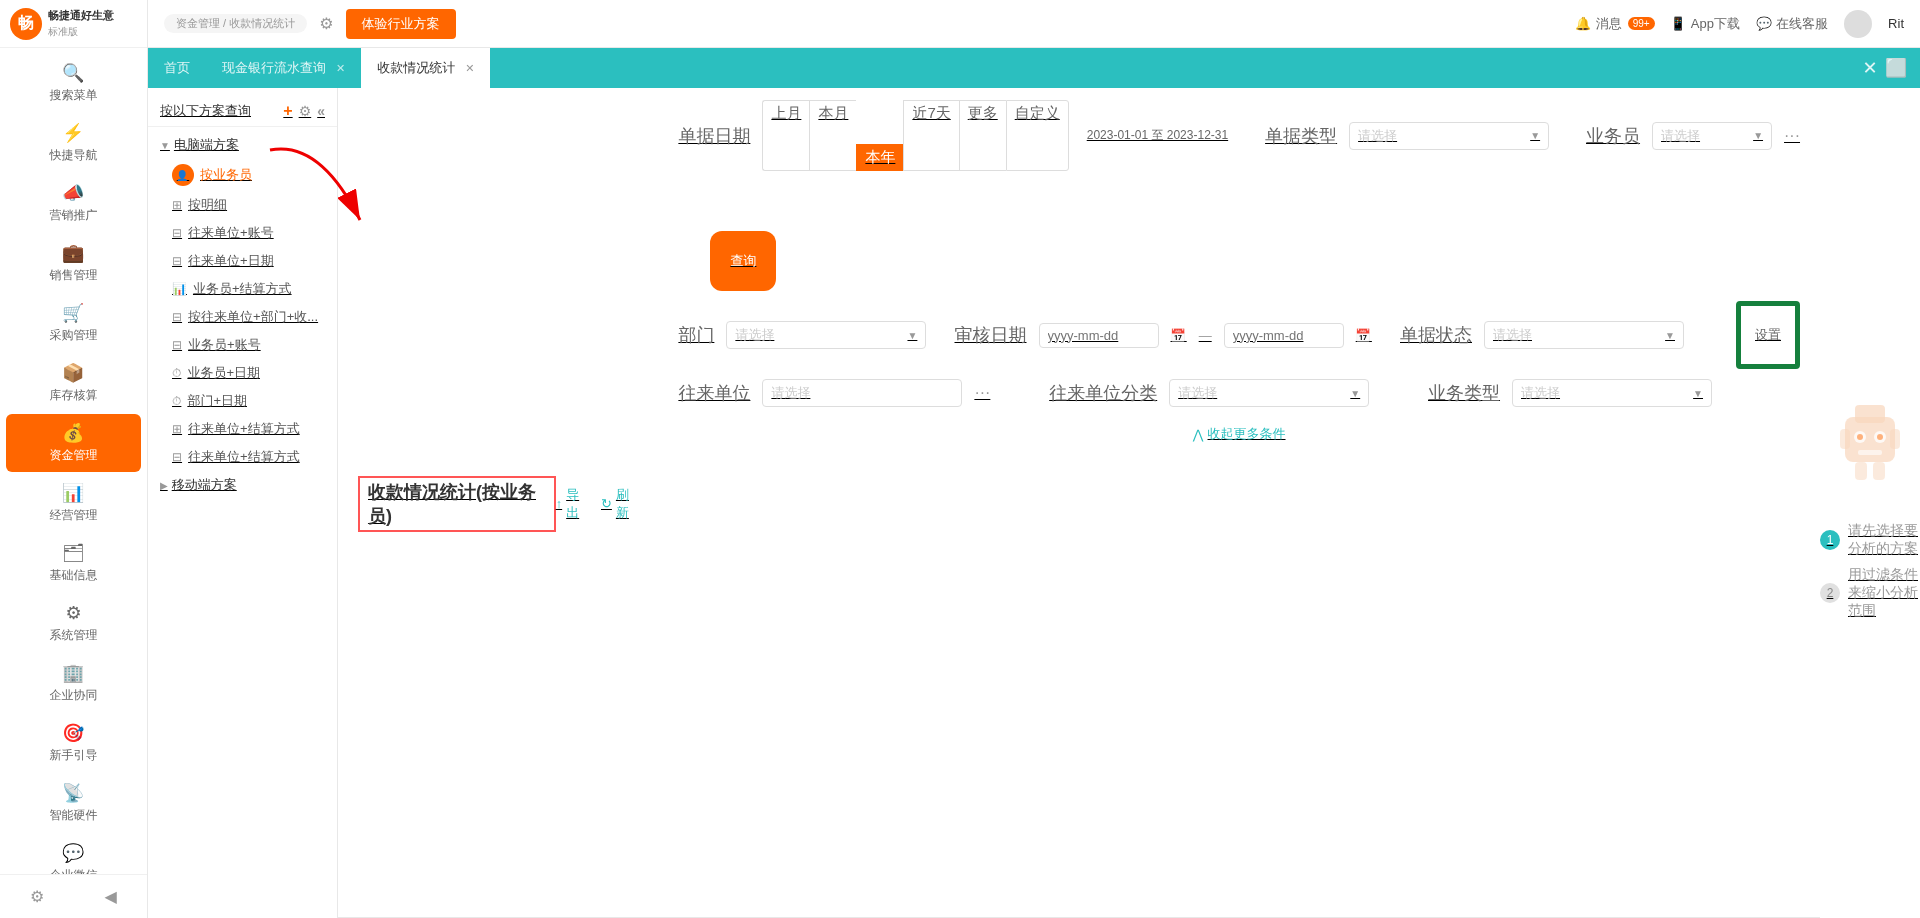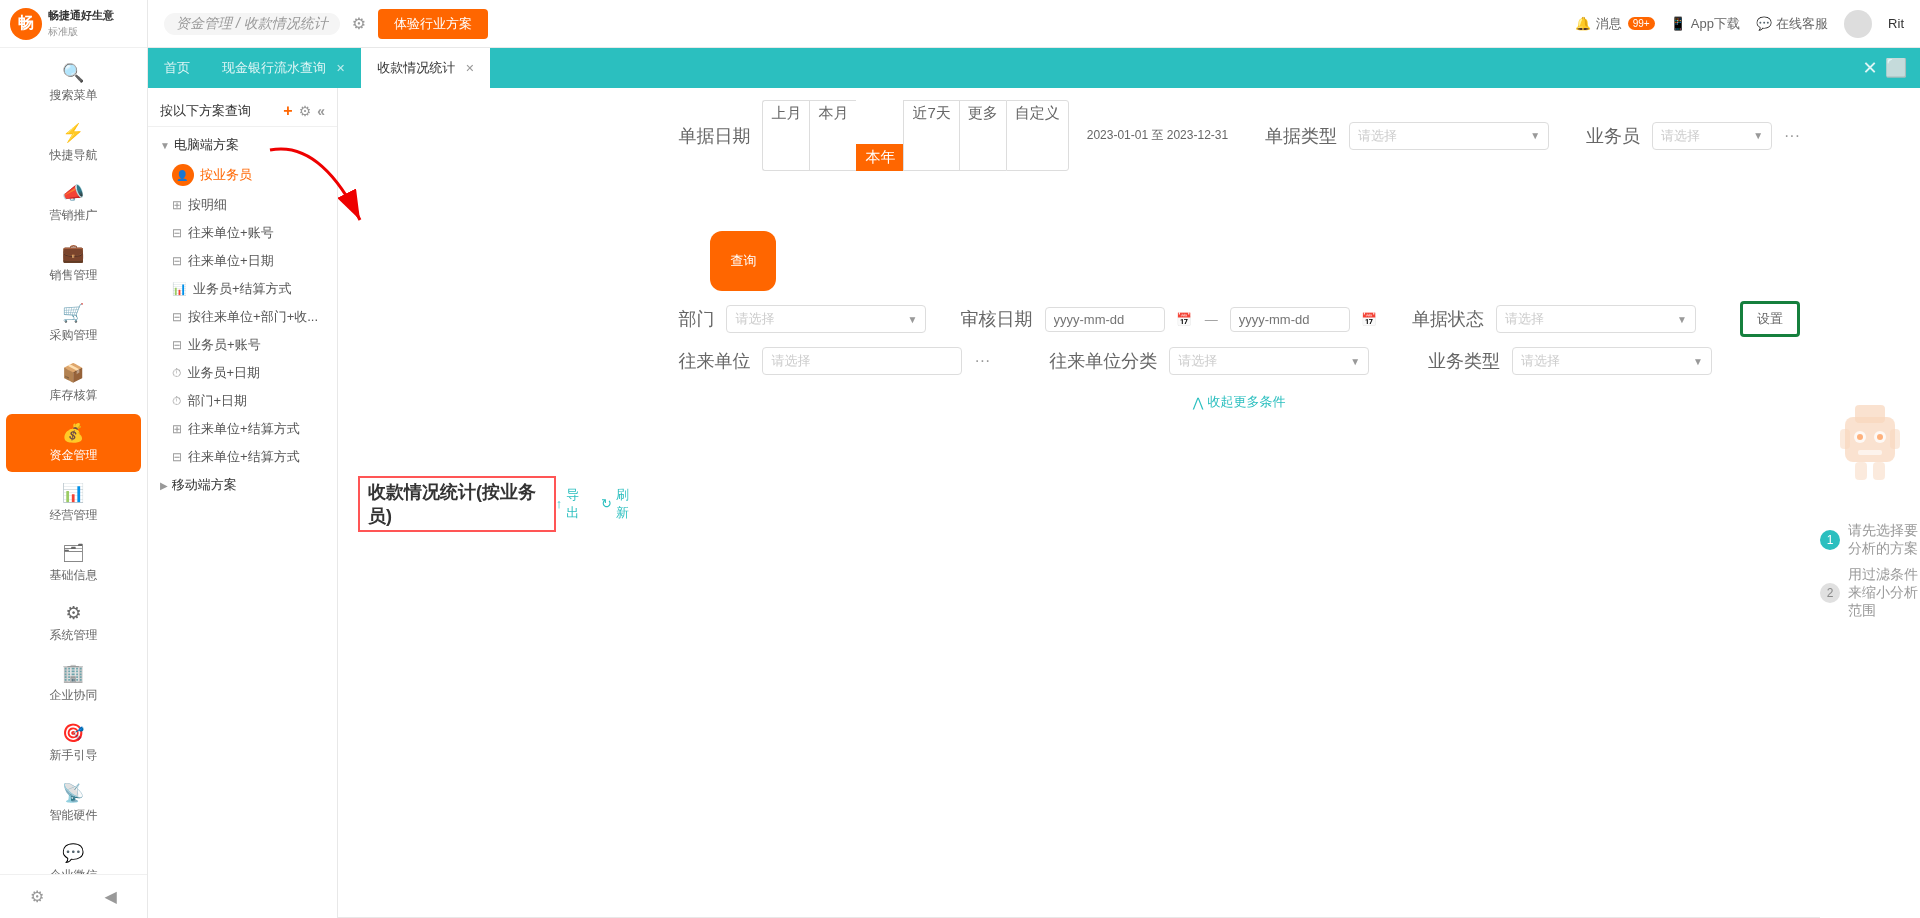--- a/index.html
+++ b/index.html
@@ -16,40 +16,40 @@
     .sidebar-item-icon { font-size: 18px; margin-bottom: 3px; }
     .sidebar-bottom { padding: 8px 0; border-top: 1px solid #f0f0f0; display: flex; justify-content: space-around; align-items: center; }
     .sidebar-bottom-btn { cursor: pointer; color: #999; font-size: 16px; padding: 4px; }
 
     
     .main { flex: 1; display: flex; flex-direction: column; overflow: hidden; }
 
     
     .top-header { height: 48px; background: #fff; display: flex; align-items: center; padding: 0 16px; border-bottom: 1px solid #e8e8e8; justify-content: space-between; }
     .top-header-left { display: flex; align-items: center; gap: 12px; }
-    .breadcrumb-text { color: #999; font-size: 14px; background: #f5f5f5; padding: 2px 12px; border-radius: 12px; font-style: italic; }
+    .breadcrumb-text { color: #999; font-size: 11px; background: #f5f5f5; padding: 2px 12px; border-radius: 12px; }
     .header-gear { color: #999; font-size: 16px; cursor: pointer; }
     .trial-btn { background: #f60; color: #fff; border: none; border-radius: 4px; padding: 6px 16px; font-size: 13px; cursor: pointer; }
     .top-header-right { display: flex; align-items: center; gap: 16px; }
     .header-action { display: flex; align-items: center; gap: 4px; color: #666; font-size: 13px; cursor: pointer; }
     .badge { background: #f60; color: #fff; border-radius: 10px; font-size: 10px; padding: 1px 5px; margin-left: 2px; }
     .user-avatar { width: 28px; height: 28px; background: #ddd; border-radius: 50%; }
 
     
     .tab-bar { height: 40px; background: #2bbfbf; display: flex; align-items: center; padding: 0 0; }
     .tab-item { height: 40px; display: flex; align-items: center; padding: 0 16px; cursor: pointer; color: rgba(255,255,255,0.85); font-size: 13px; position: relative; gap: 6px; }
     .tab-item.home { background: transparent; }
     .tab-item.active { background: #fff; color: #333; }
     .tab-close { font-size: 11px; color: rgba(255,255,255,0.7); margin-left: 4px; cursor: pointer; }
     .tab-item.active .tab-close { color: #999; }
     .tab-bar-actions { margin-left: auto; display: flex; align-items: center; gap: 8px; padding-right: 12px; }
     .tab-bar-btn { color: rgba(255,255,255,0.85); font-size: 18px; cursor: pointer; }
 
     
-    .content { flex: 1; display: flex; overflow: hidden; background: #fdba74; }
+    .content { flex: 1; display: flex; overflow: hidden; background: #fdba74; text-decoration: underline; }
 
     
     .scheme-panel { width: 190px; background: #fff; border-right: 1px solid #e8e8e8; display: flex; flex-direction: column; flex-shrink: 0; padding: 8px 0; }
     .scheme-panel-header { display: flex; align-items: center; justify-content: space-between; padding: 6px 12px 6px 12px; border-bottom: 1px solid #f0f0f0; }
     .scheme-panel-title { font-size: 13px; color: #333; }
     .scheme-panel-actions { display: flex; align-items: center; gap: 6px; color: #999; font-size: 14px; }
     .scheme-panel-actions span { cursor: pointer; }
     .scheme-tree { padding: 4px 0; overflow-y: auto; flex: 1; }
     .tree-group { }
     .tree-group-header { display: flex; align-items: center; padding: 5px 12px; cursor: pointer; font-size: 13px; color: #333; }
@@ -80,21 +80,21 @@
     .date-tab.active { background: #f60; color: #fff; border-color: #f60; margin-top: 44px; }
     .date-range { font-size: 12px; color: #666; margin-left: 6px; }
     .filter-select { display: flex; align-items: center; border: 1px solid #ddd; border-radius: 4px; padding: 4px 8px; min-width: 120px; justify-content: space-between; cursor: pointer; background: #fff; font-size: 13px; color: #333; }
     .filter-select-wide { min-width: 200px; }
     .filter-select .arrow { color: #999; font-size: 10px; margin-left: 8px; }
     .filter-input { border: 1px solid #ddd; border-radius: 4px; padding: 4px 8px; min-width: 120px; font-size: 13px; color: #999; }
     .filter-dash { color: #999; }
     .filter-cal-icon { color: #999; cursor: pointer; }
     .filter-ellipsis { color: #999; cursor: pointer; font-size: 16px; }
     .query-btn { background: #f60; color: #fff; border: none; border-radius: 12px; padding: 21px 20px; font-size: 13px; cursor: pointer; margin-top: 48px; }
-    .setting-btn { background: #fff; color: #666; border: 3px solid #15803d; border-radius: 4px; padding: 6px 14px; font-size: 13px; cursor: pointer; }
+    .setting-btn { background: #fff; color: #666; border: 5px solid #15803d; border-radius: 4px; padding: 20px 14px; font-size: 13px; cursor: pointer; margin-left: 8px; }
     .collapse-more { display: flex; align-items: center; justify-content: center; padding: 8px 0 0 0; color: #2bbfbf; font-size: 13px; cursor: pointer; gap: 4px; }
 
     
     .empty-area { flex: 1; display: flex; flex-direction: column; align-items: center; justify-content: center; background: #fff; }
     .empty-robot { font-size: 80px; color: #f5c5a0; opacity: 0.7; margin-bottom: 16px; }
     .empty-steps { display: flex; flex-direction: column; gap: 8px; }
     .empty-step { display: flex; align-items: center; gap: 8px; font-size: 14px; color: #999; }
     .step-num { width: 20px; height: 20px; border-radius: 50%; background: #e0e0e0; display: flex; align-items: center; justify-content: center; font-size: 12px; color: #888; flex-shrink: 0; }
     .step-num.s1 { background: #2bbfbf; color: #fff; }
 

